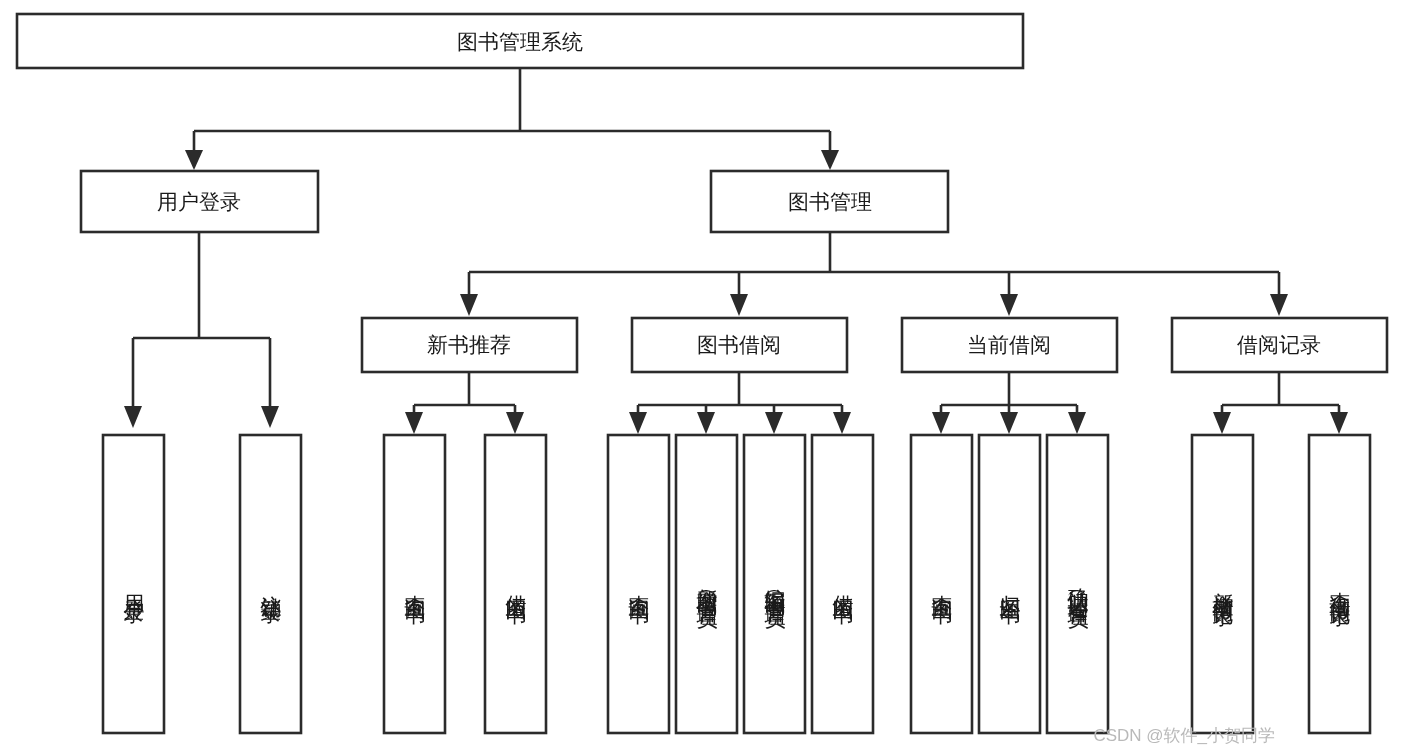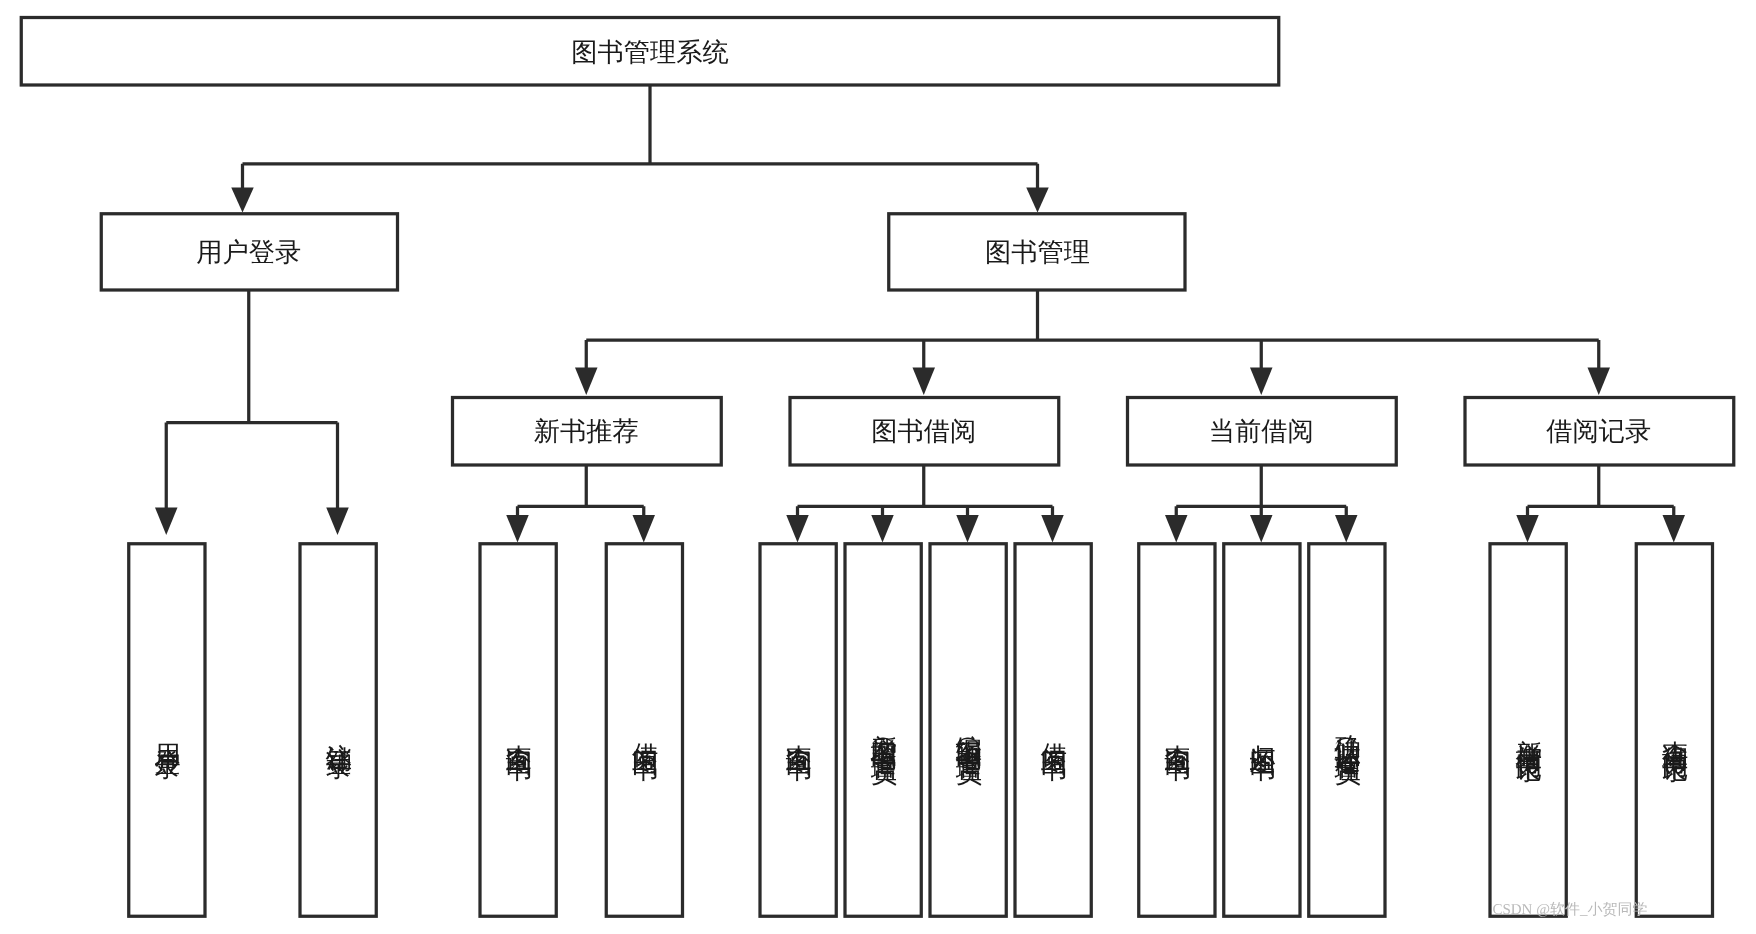--- a/index.html
+++ b/index.html
@@ -11,21 +11,20 @@
     width: 1405px;
     height: 747px;
     font-family: "DejaVu Sans", "Liberation Sans", sans-serif;
     overflow: hidden;
   }
   #diagram-root {
     position: relative;
     width: 1285px;
     height: 747px;
     background: #ffffff;
-    padding-left: 43px;
   }
   svg.diagram-canvas {
     position: absolute;
     left: 0;
     top: 0;
     width: 1405px;
     height: 747px;
   }
   .node-box {
     fill: #ffffff;
@@ -69,23 +68,23 @@
     display: flex;
     align-items: center;
     justify-content: center;
     white-space: nowrap;
     pointer-events: none;
     user-select: none;
   }
   .watermark {
     position: absolute;
     right: 10px;
-    bottom: 11px;
-    font-family: Liberation Serif, serif;
-    font-size: 12px;
+    bottom: 0;
+    font-family: Liberation Sans, sans-serif;
+    font-size: 17px;
     color: #b9b9b9;
     white-space: nowrap;
     user-select: none;
   }
 </style>
 </head>
 <body>
 
 <div id="diagram-root">
 

